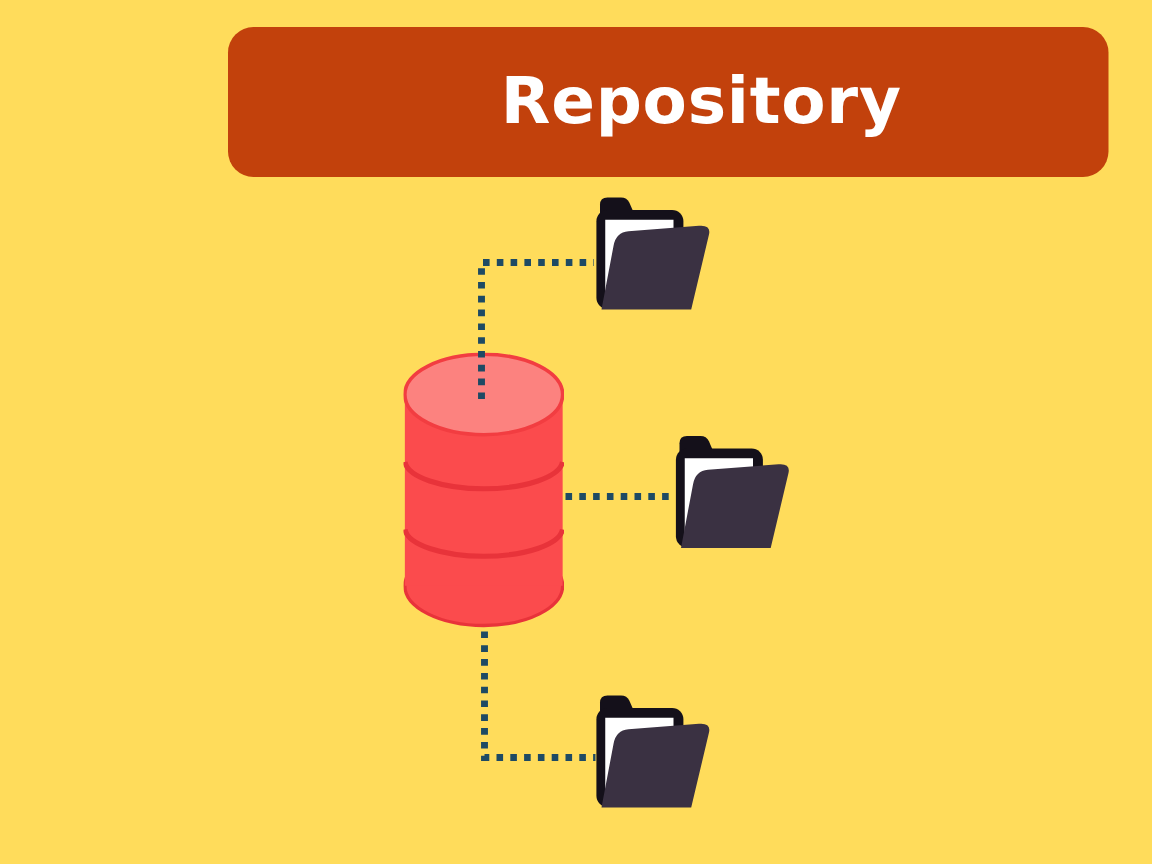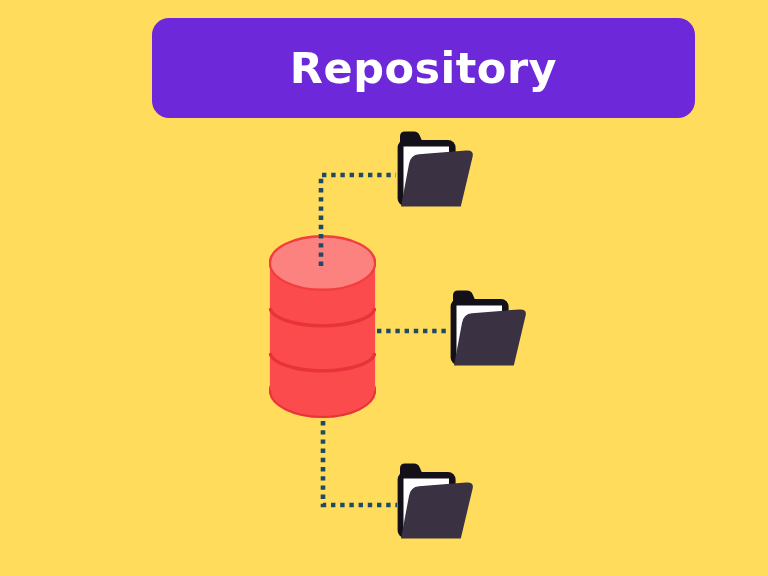--- a/index.html
+++ b/index.html
@@ -54,21 +54,21 @@
   }
   .folder-top    { left: 397px; top: 131px; }
   .folder-middle { left: 450px; top: 290px; }
   .folder-bottom { left: 397px; top: 463px; }
 </style>
 </head>
 <body>
 
 <div class="canvas" style="background-color: rgb(255, 220, 91);">
 
-  <div class="title-bar" style="background-color: #6d28d9;">
+  <div class="title-bar" style="background-color: #c2410c; padding-left: 44px;">
     <span style="color: rgb(255, 255, 255);">Repository</span>
   </div>
 
   <svg class="connectors" viewBox="0 0 768 576" aria-hidden="true">
     <polyline points="321,266 321,175 396,175" fill="none" stroke-width="4.6" stroke-dasharray="4.4 4.8" stroke="#1E4A64"></polyline>
     <polyline points="377,331 450,331" fill="none" stroke-width="4.6" stroke-dasharray="4.4 4.8" stroke="#1E4A64"></polyline>
     <polyline points="323,421 323,505 397,505" fill="none" stroke-width="4.6" stroke-dasharray="4.4 4.8" stroke="#1E4A64"></polyline>
   </svg>
 
   <svg class="db-icon" viewBox="0 0 107 184" aria-hidden="true">

